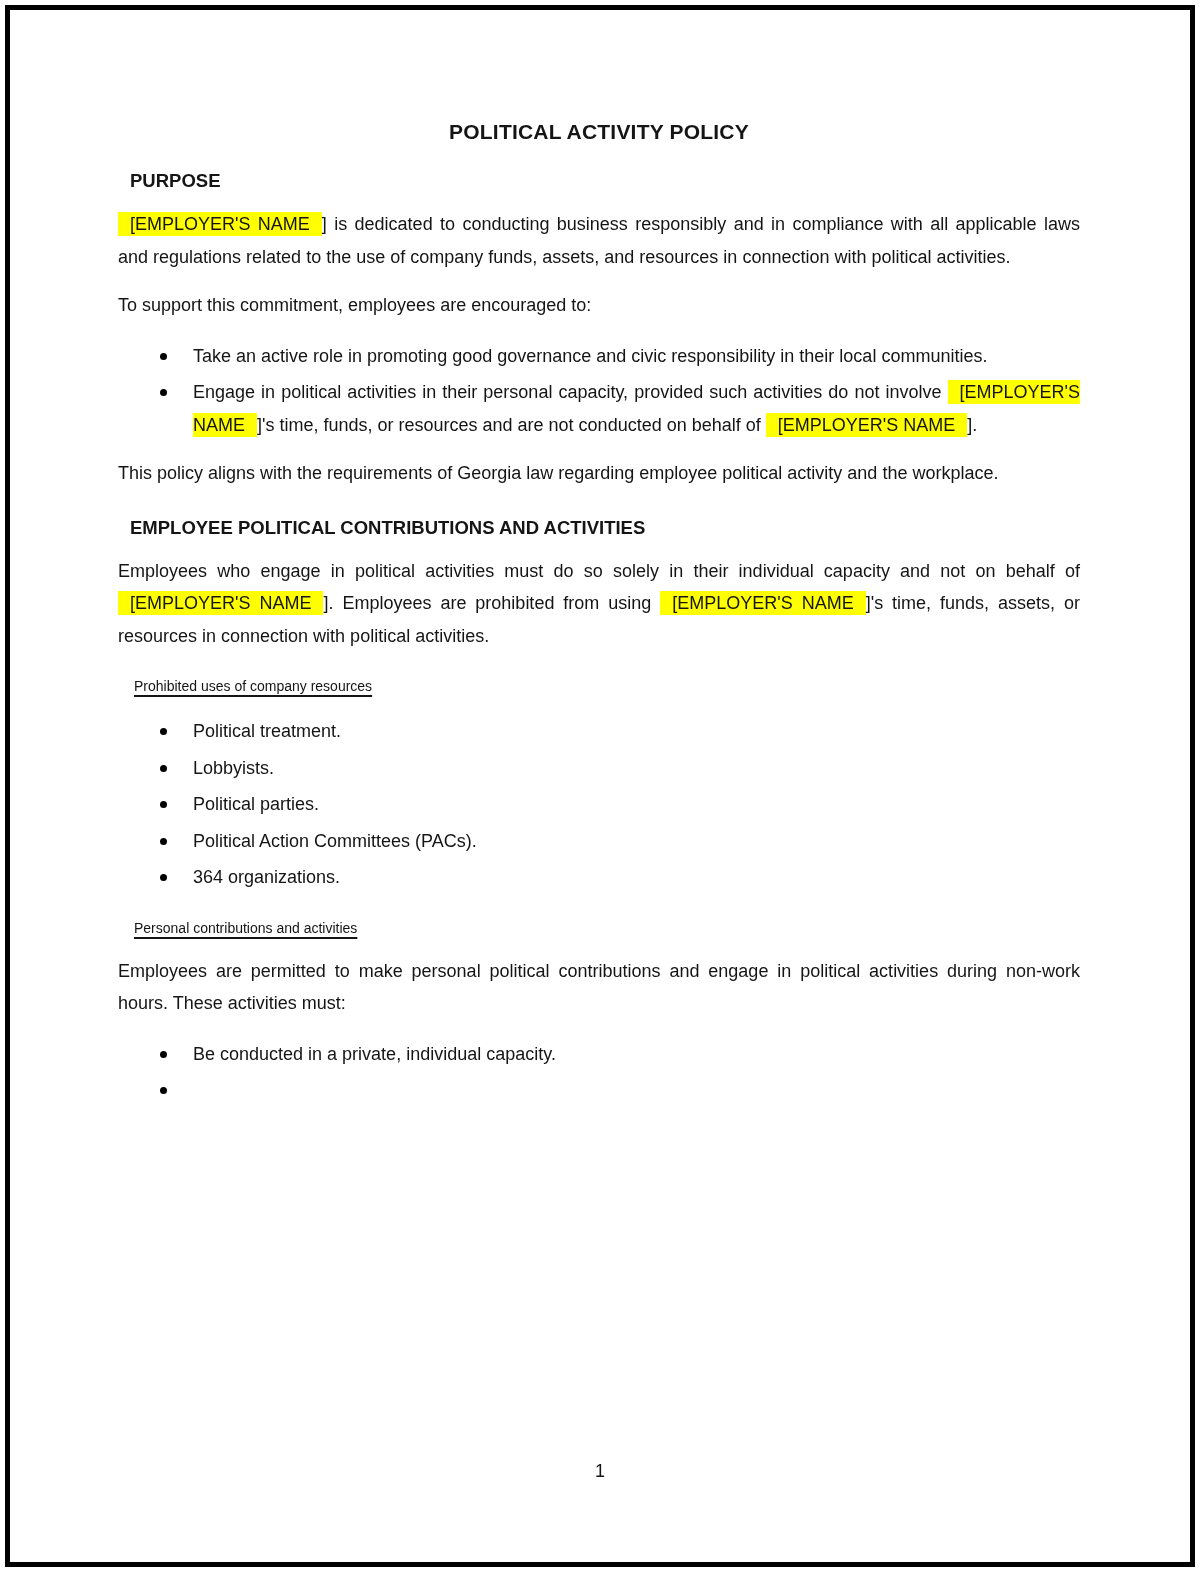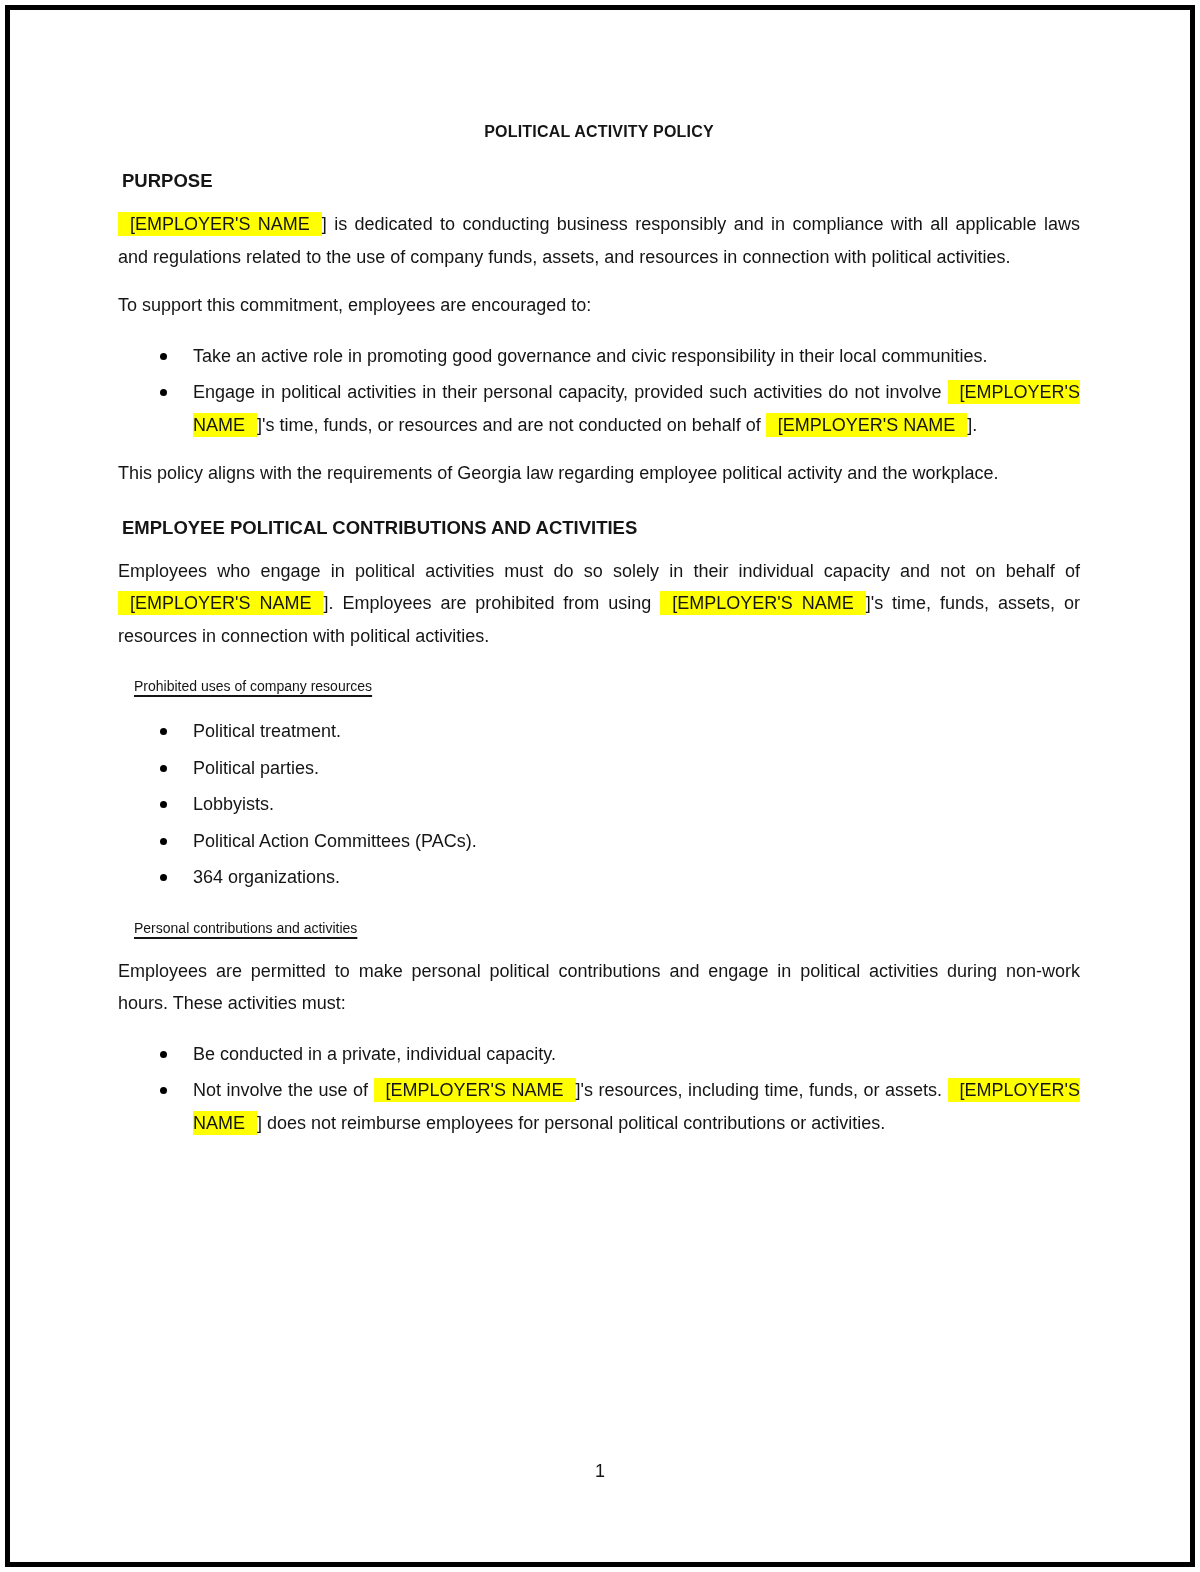--- a/index.html
+++ b/index.html
@@ -20,28 +20,28 @@
   .content {
     position: absolute;
     left: 118px;
     width: 962px;
     top: 0;
     font-size: 18px;
     line-height: 32.5px;
   }
   h1.title {
     margin: 121px 0 0 0;
-    font-size: 16px;
+    font-size: 21px;
     line-height: 22px;
     font-weight: bold;
     text-align: center;
     letter-spacing: 0.2px;
   }
   h2.heading {
-    margin: 27px 0 0 4px;
+    margin: 27px 0 0 12px;
     font-size: 18.5px;
     line-height: 22px;
     font-weight: bold;
   }
   h3.subheading {
     margin: 23px 0 0 16px;
     font-size: 14px;
     line-height: 22px;
     font-weight: normal;
     text-decoration: underline;
@@ -109,31 +109,31 @@
 
     <h2 class="heading">EMPLOYEE POLITICAL CONTRIBUTIONS AND ACTIVITIES</h2>
 
     <p class="para">Employees who engage in political activities must do so solely in their individual capacity and not on behalf of <mark>[EMPLOYER'S NAME</mark>]. Employees are prohibited from using <mark>[EMPLOYER'S NAME</mark>]'s time, funds, assets, or resources in connection with political activities.</p>
 
     <h3 class="subheading">Prohibited uses of company resources</h3>
 
 
     <ul class="bullets">
         <li><span class="dot"></span><span>Political treatment.</span></li>
+        <li><span class="dot"></span><span>Lobbyists.</span></li>
         <li><span class="dot"></span><span>Political parties.</span></li>
-        <li><span class="dot"></span><span>Lobbyists.</span></li>
         <li><span class="dot"></span><span>Political Action Committees (PACs).</span></li>
         <li><span class="dot"></span><span>364 organizations.</span></li>
       </ul>
 
     <h3 class="subheading">Personal contributions and activities</h3>
 
     <p class="para">Employees are permitted to make personal political contributions and engage in political activities during non-work hours. These activities must:</p>
 
     <ul class="bullets">
         <li><span class="dot"></span><span>Be conducted in a private, individual capacity.</span></li>
-        <li><span class="dot"></span><span>Not involve the use of <mark>[EMPLOYER'S NAME</mark>]'s resources, including time, funds, or assets. <mark>[EMPLOYER'S NAME</mark>] does not reimburse employees for personal political contributions or activities.</span></li>
+        <li><span class="dot"></span></li>
       </ul>
 
   </main>
 
   <footer class="pagenum">1</footer>
 </div>
 
 </body></html>

